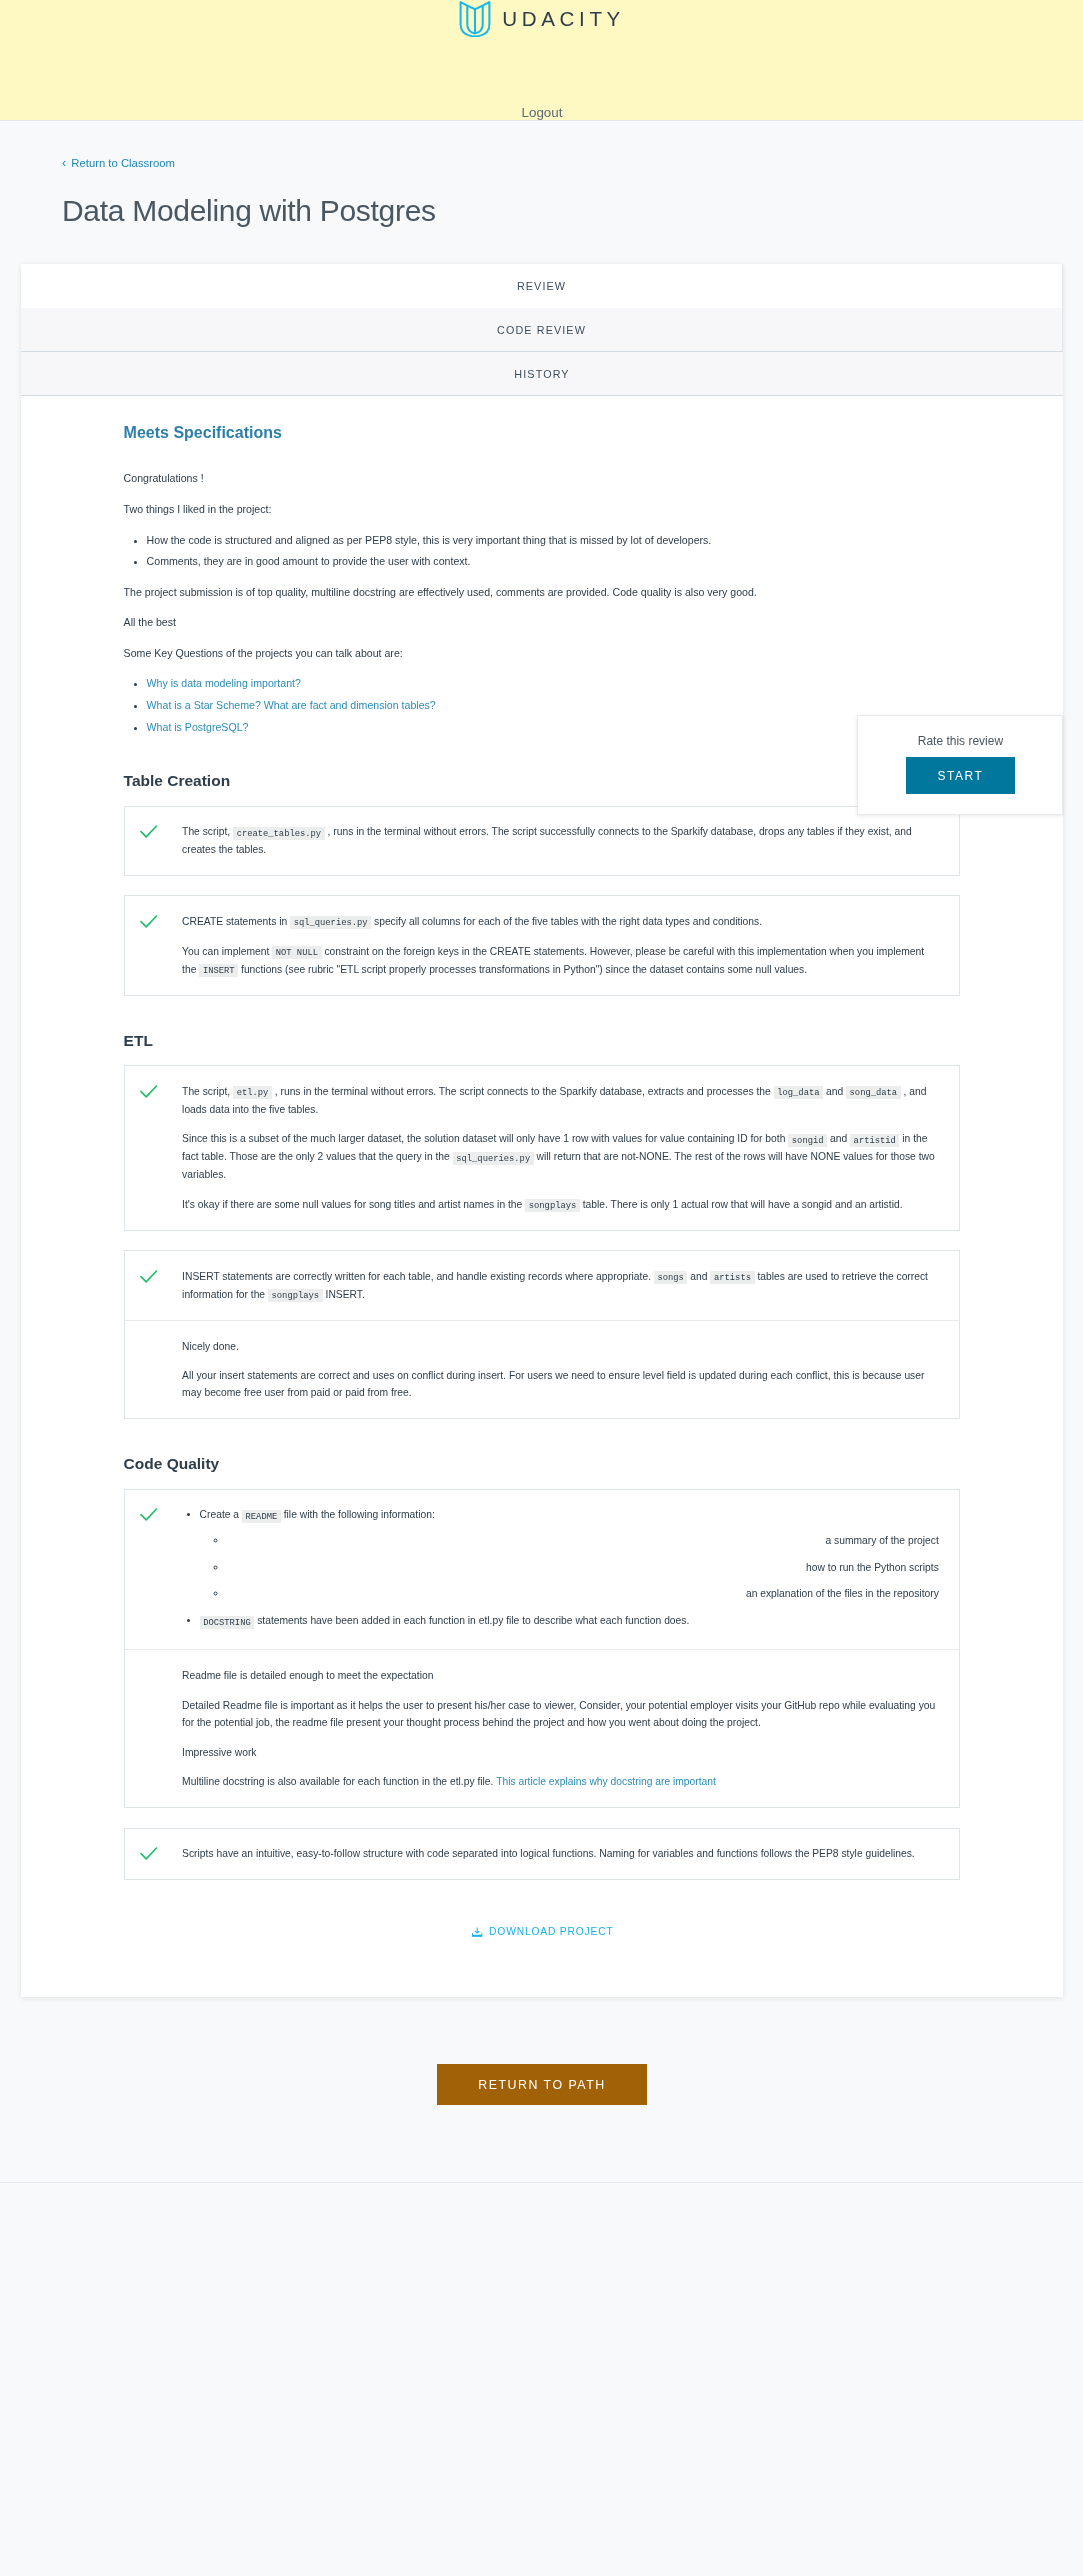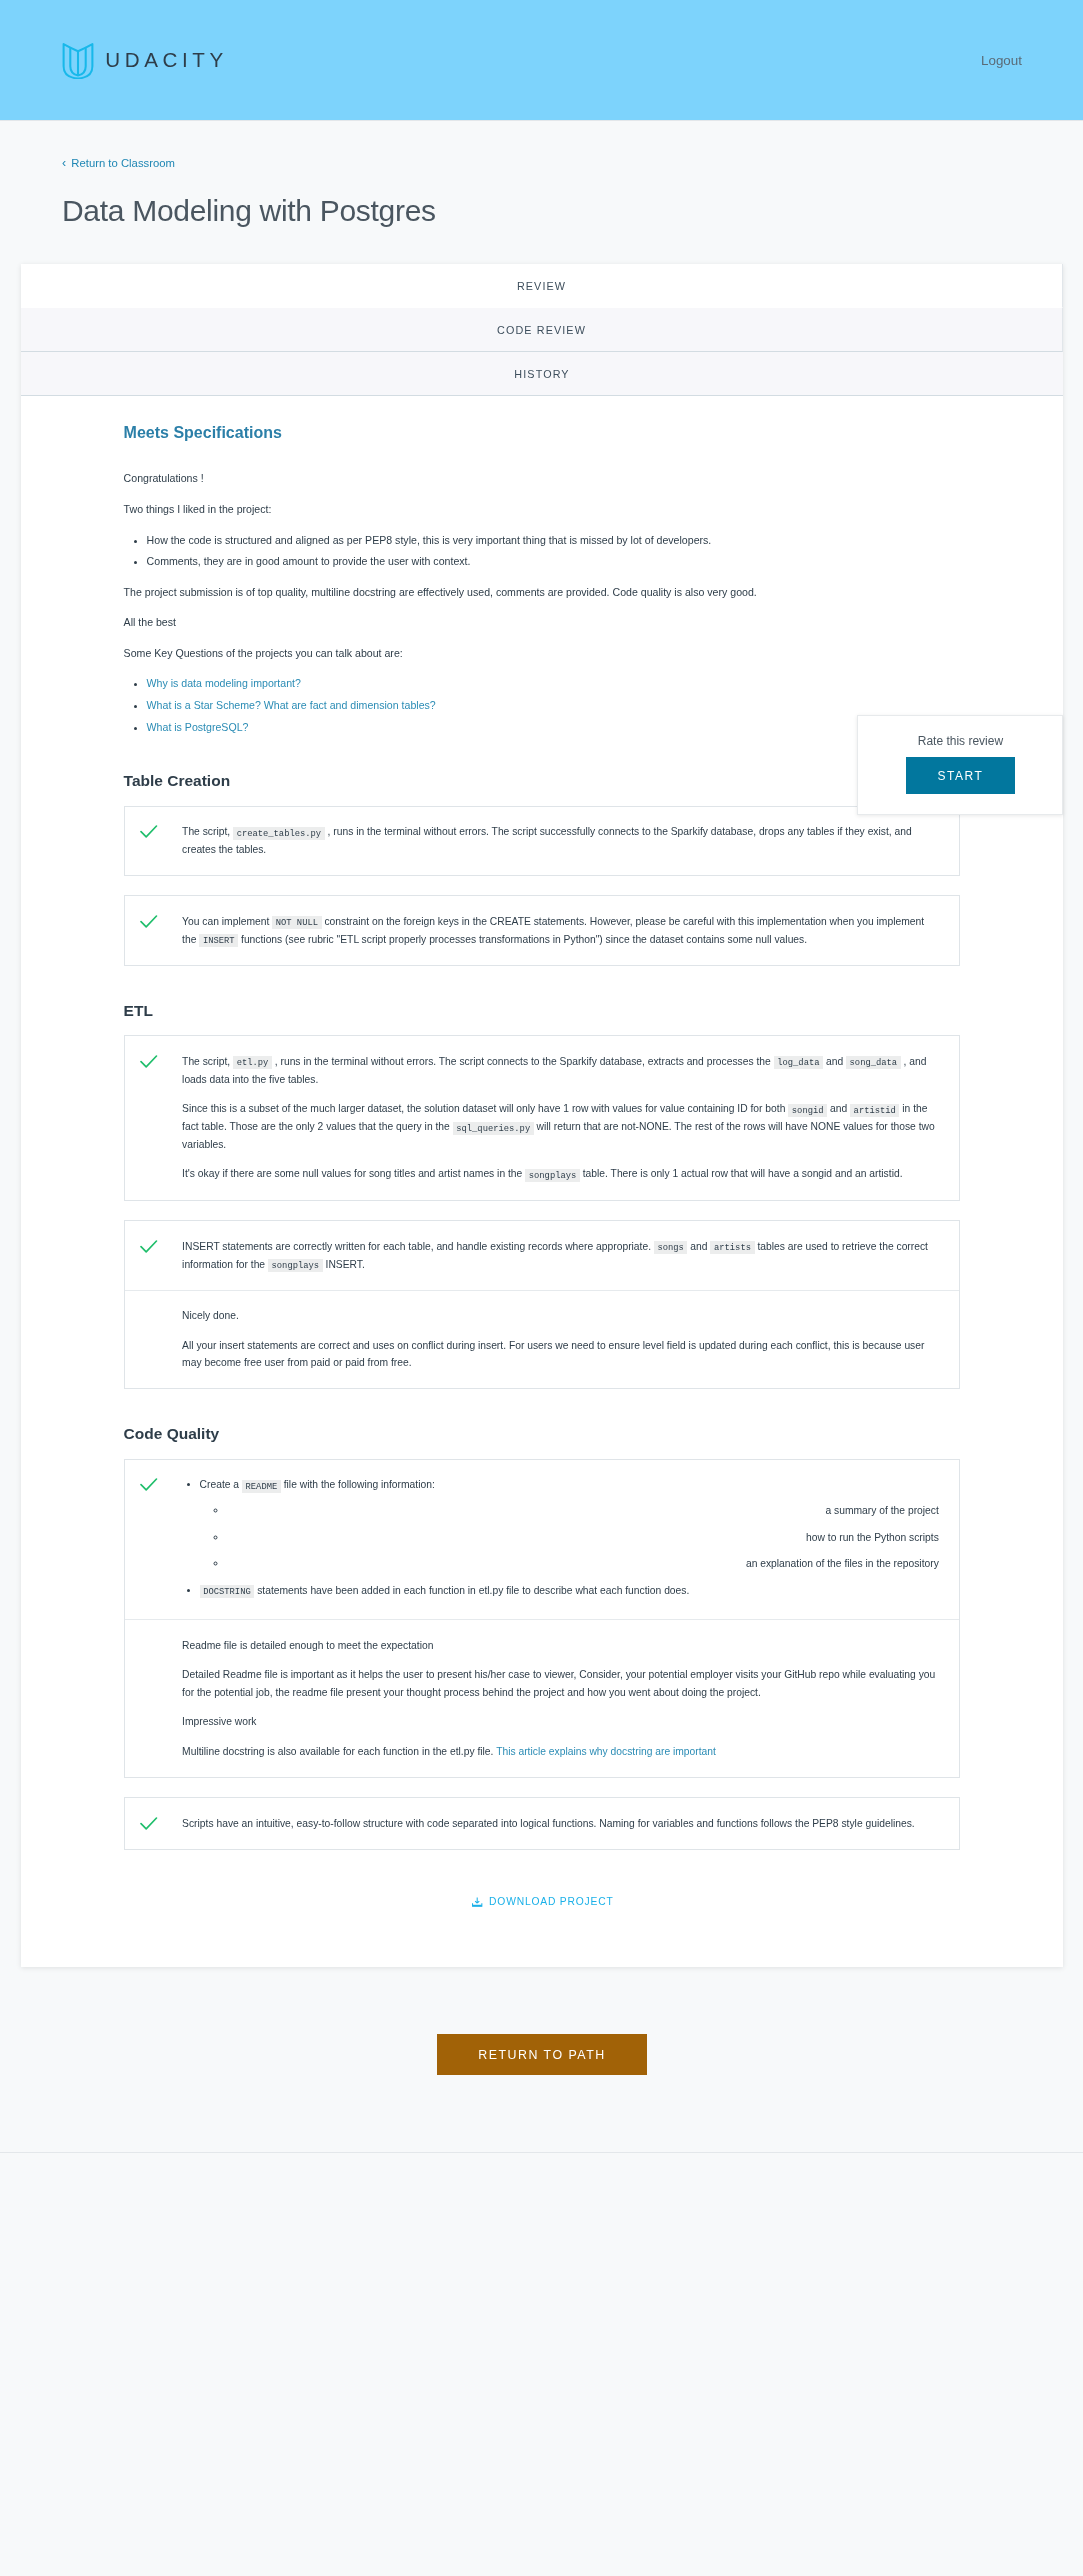--- a/index.html
+++ b/index.html
@@ -6,26 +6,27 @@
 
   html, body {
     width: 1084px;
     background: #f7f9fa;
     font-family: "Liberation Sans", sans-serif;
     -webkit-font-smoothing: antialiased;
   }
 
   
   .site-header {
-    background: #7dd3fc;
+    background: #fef9c3;
     height: 121px;
     display: flex;
     align-items: center;
     padding: 0 62px;
     border-bottom: 0.5px solid #e3e7ea;
+    flex-direction: column;
   }
   .logo-wrap { display: flex; align-items: center; gap: 11.3px; }
   .logo-mark { width: 32px; height: 37px; display: block; }
   .logo-word {
     font-size: 20.6px;
     letter-spacing: 4.6px;
     color: #2e3d49;
     font-weight: 400;
   }
   .header-spacer { flex: 1; }
@@ -306,20 +307,21 @@
           </div>
         </div>
         <div class="rubric">
           <div class="rubric-row">
             <div class="check-col">
               <svg class="check-icon" viewBox="0 0 34 26">
                 <path d="M2 13 L12 23 L32 2" fill="none" stroke="#1fbe6b" stroke-width="3.2" stroke-linecap="round" stroke-linejoin="round"></path>
               </svg>
             </div>
             <div class="rubric-text">
+              <p><span>CREATE statements in </span><code class="inline">sql_queries.py</code><span> specify all columns for each of the five tables with the right data types and conditions.</span></p>
               <p><span>You can implement </span><code class="inline">NOT NULL</code><span> constraint on the foreign keys in the CREATE statements. However, please be careful with this implementation when you implement the </span><code class="inline">INSERT</code><span> functions (see rubric "ETL script properly processes transformations in Python") since the dataset contains some null values.</span></p>
             </div>
           </div>
         </div>
         <div class="section-title">ETL</div>
         <div class="rubric">
           <div class="rubric-row">
             <div class="check-col">
               <svg class="check-icon" viewBox="0 0 34 26">
                 <path d="M2 13 L12 23 L32 2" fill="none" stroke="#1fbe6b" stroke-width="3.2" stroke-linecap="round" stroke-linejoin="round"></path>

